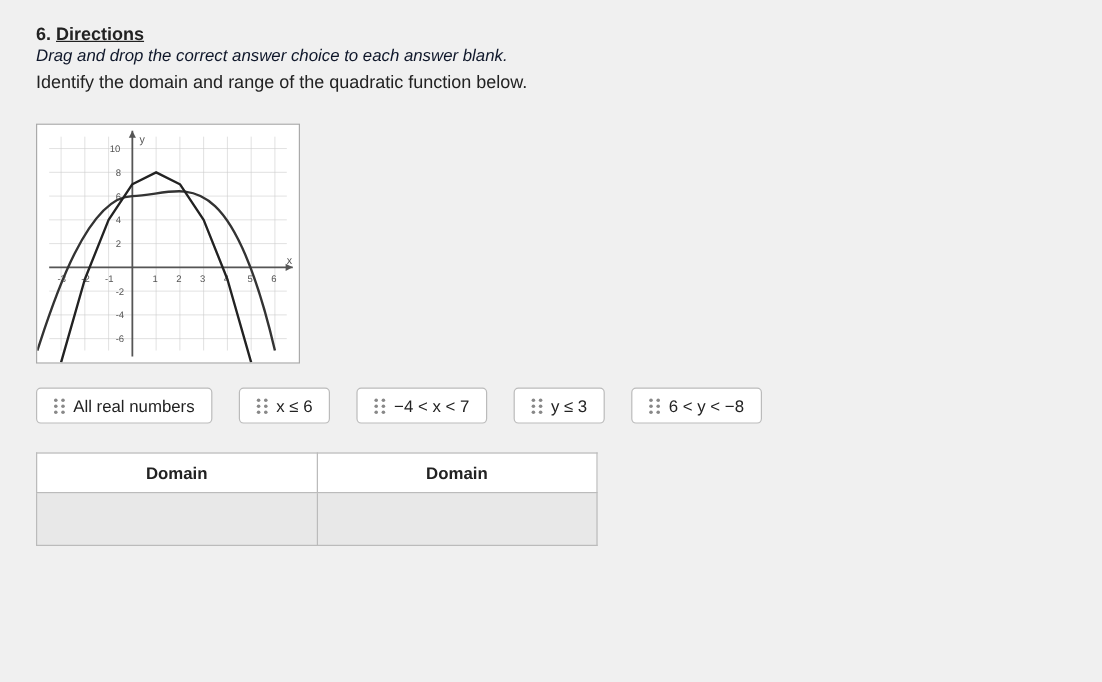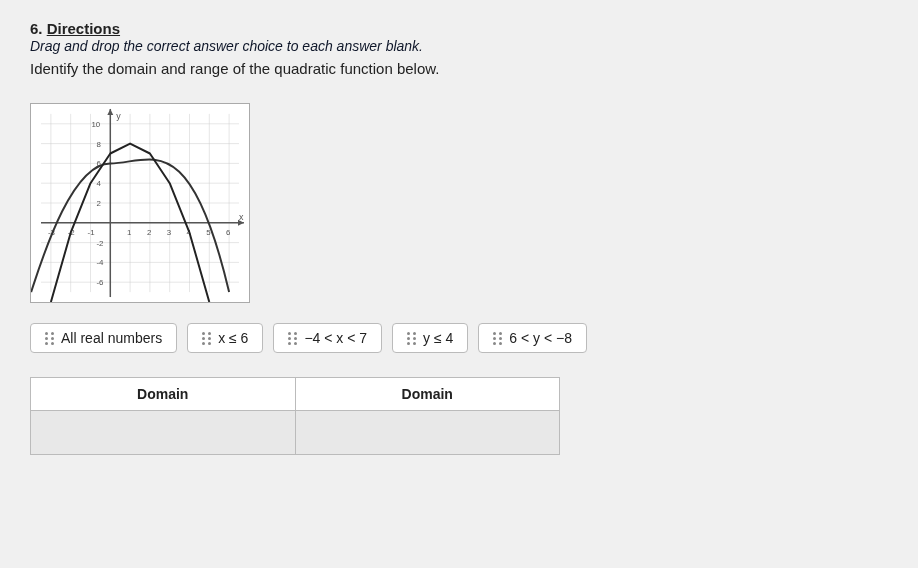--- a/index.html
+++ b/index.html
@@ -38,21 +38,21 @@
       height: 200px;
       background: #fff;
       border: 1px solid #aaa;
       margin-bottom: 20px;
       position: relative;
       overflow: hidden;
     }
     .answer-choices {
       display: flex;
       flex-wrap: wrap;
-      gap: 10px;
+      gap: 22px;
       margin-bottom: 24px;
       align-items: center;
     }
     .answer-chip {
       display: flex;
       align-items: center;
       gap: 6px;
       background: #fff;
       border: 1.5px solid #bbb;
       border-radius: 4px;
@@ -69,21 +69,21 @@
     }
     .drag-dots span {
       width: 3px;
       height: 3px;
       background: #888;
       border-radius: 50%;
       display: block;
     }
     .answer-table {
       border-collapse: collapse;
-      width: 530px;
+      width: 468px;
     }
     .answer-table th {
       background: #fff;
       border: 1.5px solid #bbb;
       padding: 8px 60px;
       font-size: 14px;
       font-weight: bold;
       text-align: center;
     }
     .answer-table td {
@@ -211,21 +211,21 @@
   </div>
   <div class="answer-chip" draggable="true">
     <div class="drag-dots">
       <span></span>
         <span></span>
         <span></span>
         <span></span>
         <span></span>
         <span></span>
     </div>
-    <span>y ≤ 4</span>
+    <span>y ≤ 3</span>
   </div>
   <div class="answer-chip" draggable="true">
     <div class="drag-dots">
       <span></span>
         <span></span>
         <span></span>
         <span></span>
         <span></span>
         <span></span>
     </div>

